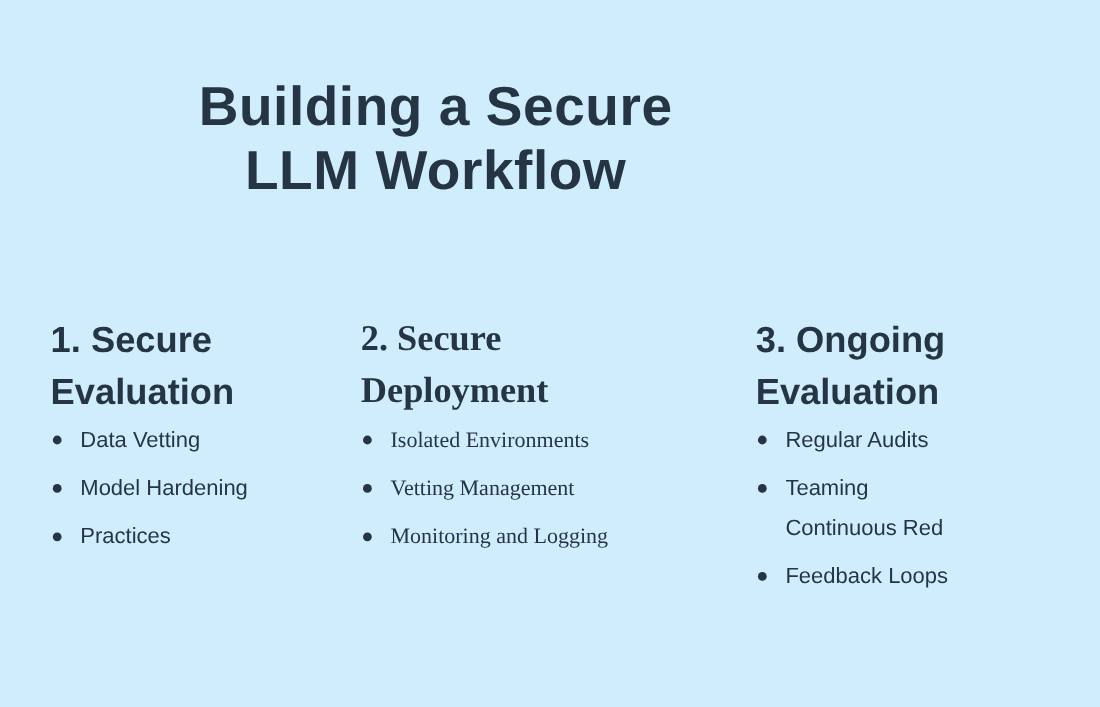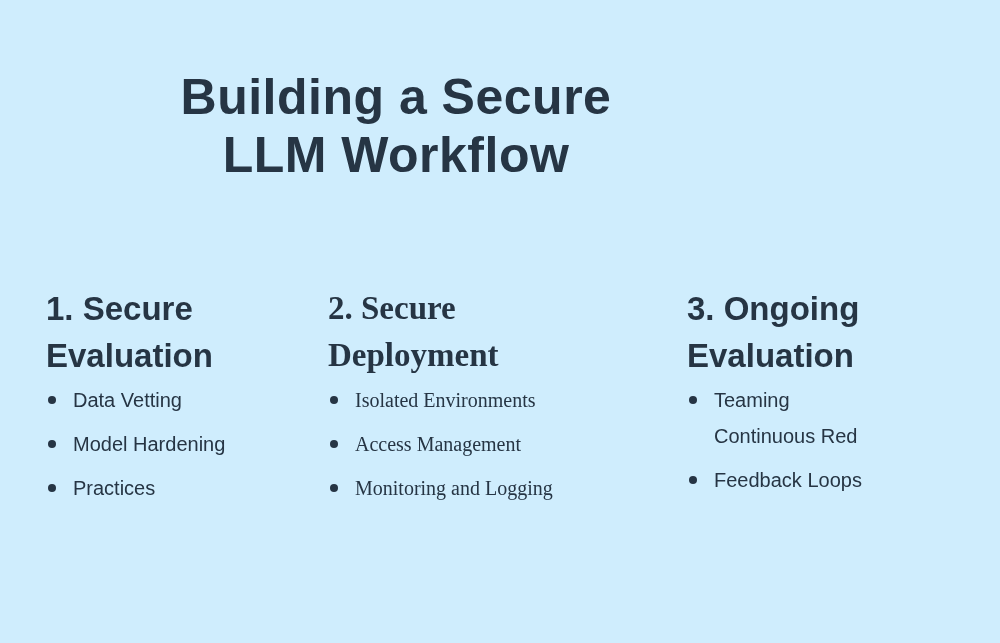--- a/index.html
+++ b/index.html
@@ -103,37 +103,41 @@
     <span>2. Secure</span>
     <span>Deployment</span>
   </h2>
   <ul>
     <li>
       <span class="bullet" style="background: rgb(38, 53, 68);"></span>
       <span class="txt"><span>Isolated Environments</span></span>
     </li>
     <li>
       <span class="bullet" style="background: rgb(38, 53, 68);"></span>
-      <span class="txt"><span>Access Management</span></span>
+      <span class="txt"><span>Vetting Management</span></span>
     </li>
     <li>
       <span class="bullet" style="background: rgb(38, 53, 68);"></span>
       <span class="txt"><span>Monitoring and Logging</span></span>
     </li>
   </ul>
 </section>
 
 <section class="col col-3">
   <h2 class="col-head">
     <span>3. Ongoing</span>
     <span>Evaluation</span>
   </h2>
   <ul>
     <li>
       <span class="bullet" style="background: rgb(38, 53, 68);"></span>
+      <span class="txt"><span>Regular Audits</span></span>
+    </li>
+    <li>
+      <span class="bullet" style="background: rgb(38, 53, 68);"></span>
       <span class="txt">
         <span>Teaming</span>
         <span>Continuous Red</span>
       </span>
     </li>
     <li>
       <span class="bullet" style="background: rgb(38, 53, 68);"></span>
       <span class="txt"><span>Feedback Loops</span></span>
     </li>
   </ul>

